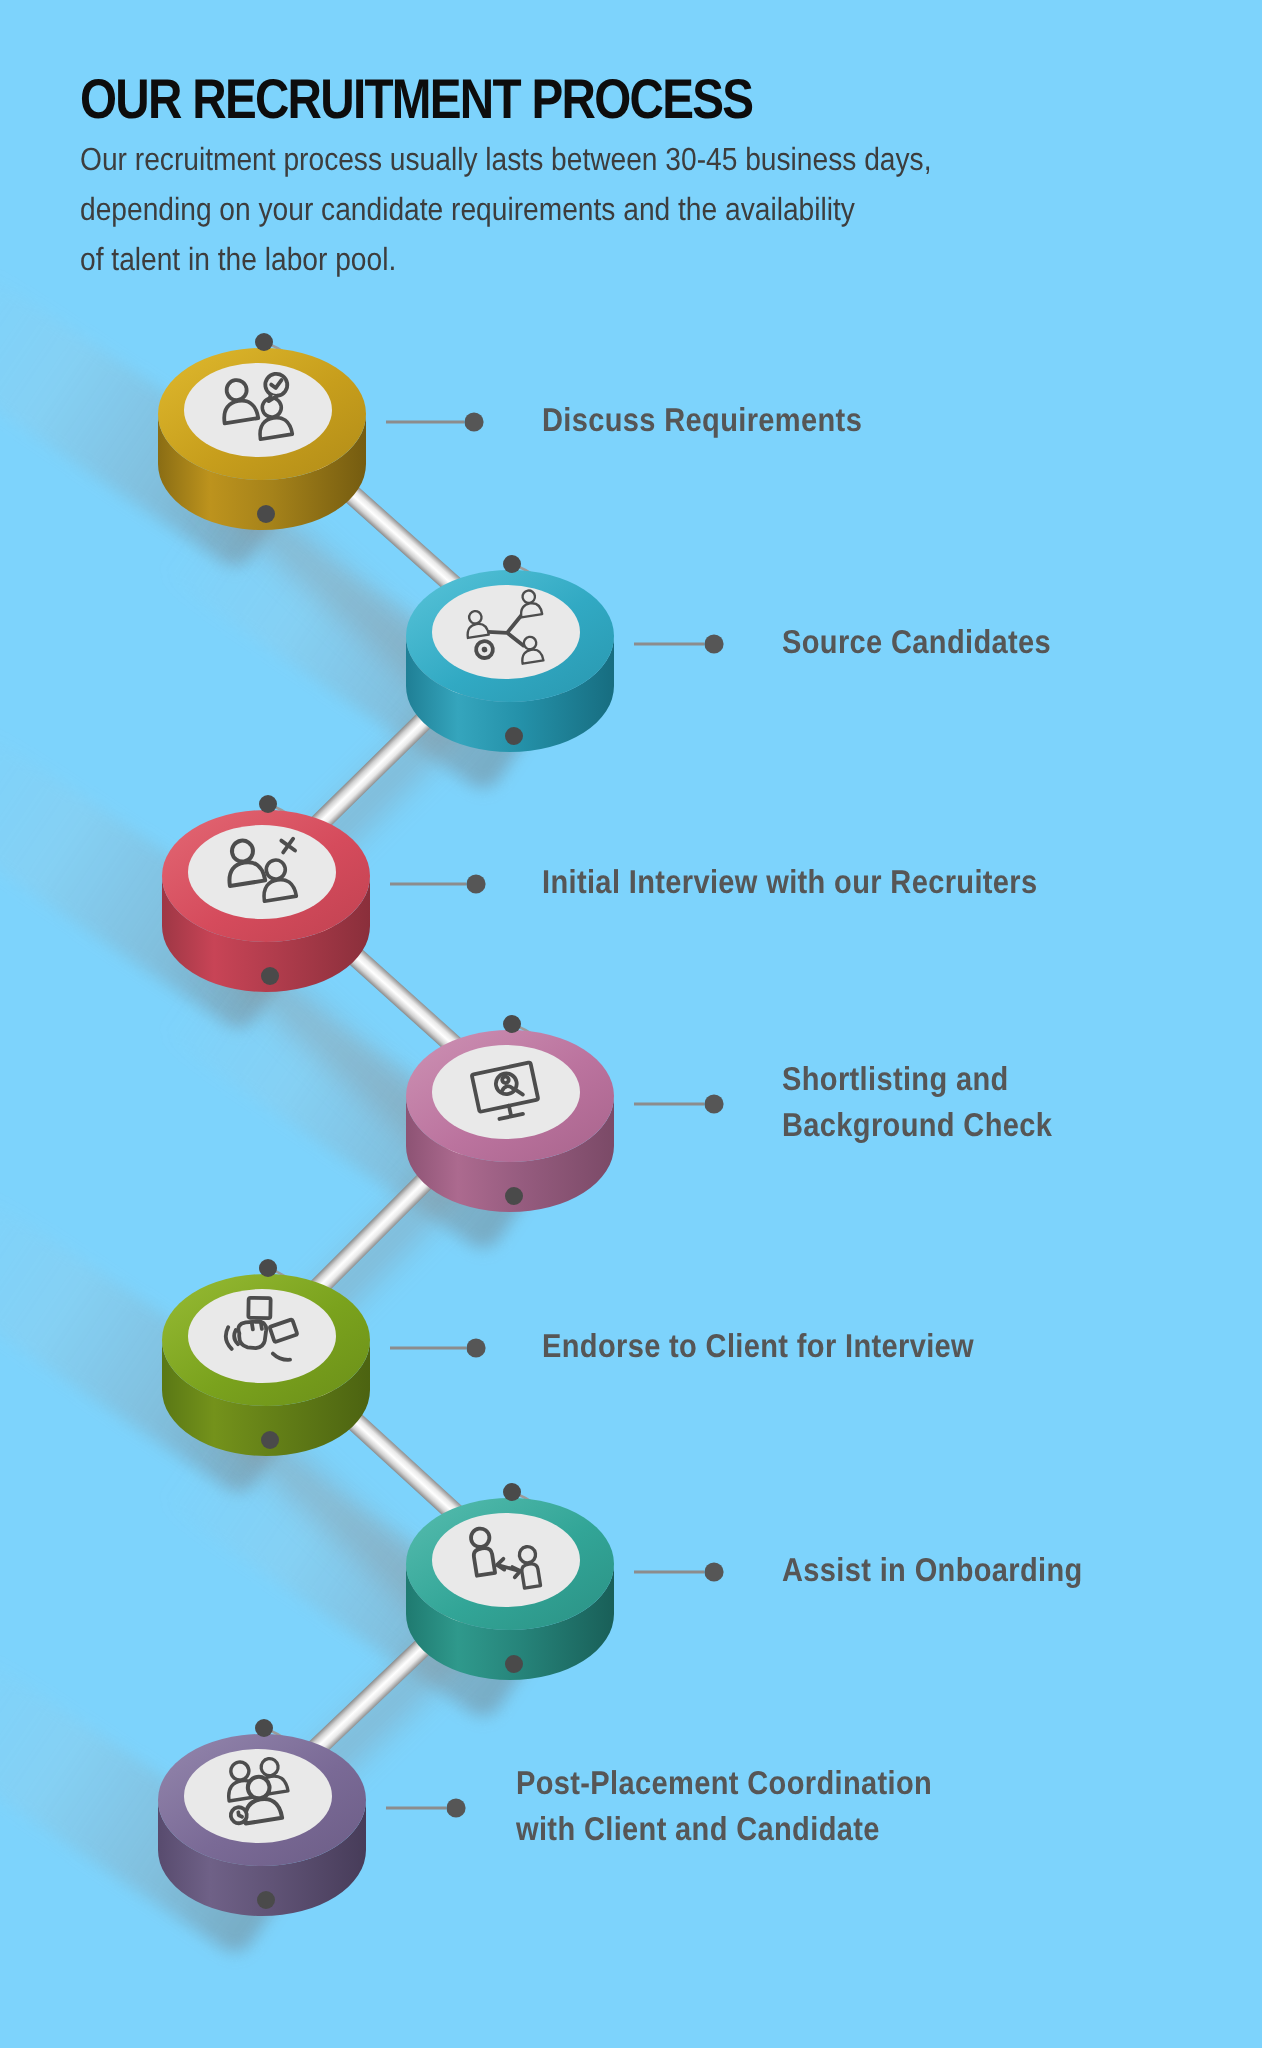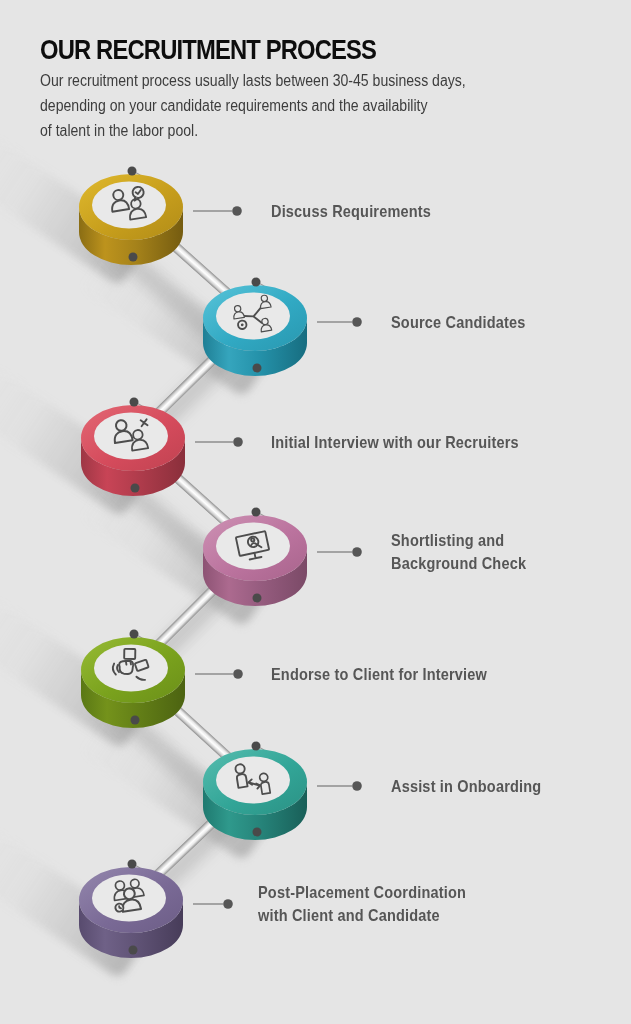--- a/index.html
+++ b/index.html
@@ -1,18 +1,18 @@
 <!DOCTYPE html>
 <html><head>
 <meta charset="utf-8">
 <style>
   html,body{margin:0;padding:0;background:#fff;}
   .canvas{
     position:relative;width:631px;height:1024px;margin:0 auto;overflow:hidden;
-    background:#e5e5e5;font-family:"Liberation Sans", sans-serif;
+    background:#7dd3fc;font-family:"Liberation Sans", sans-serif;
   }
   .title{
     position:absolute;left:40px;top:34px;
     font-size:28px;font-weight:bold;color:#0d0d0d;letter-spacing:-1px;
     transform:scaleX(.85);transform-origin:0 0;white-space:nowrap;
   }
   .subtitle{
     position:absolute;left:40px;top:68px;
     font-size:16px;color:#3d3d3d;line-height:25px;white-space:pre-line;
     transform:scaleX(.88);transform-origin:0 0;

